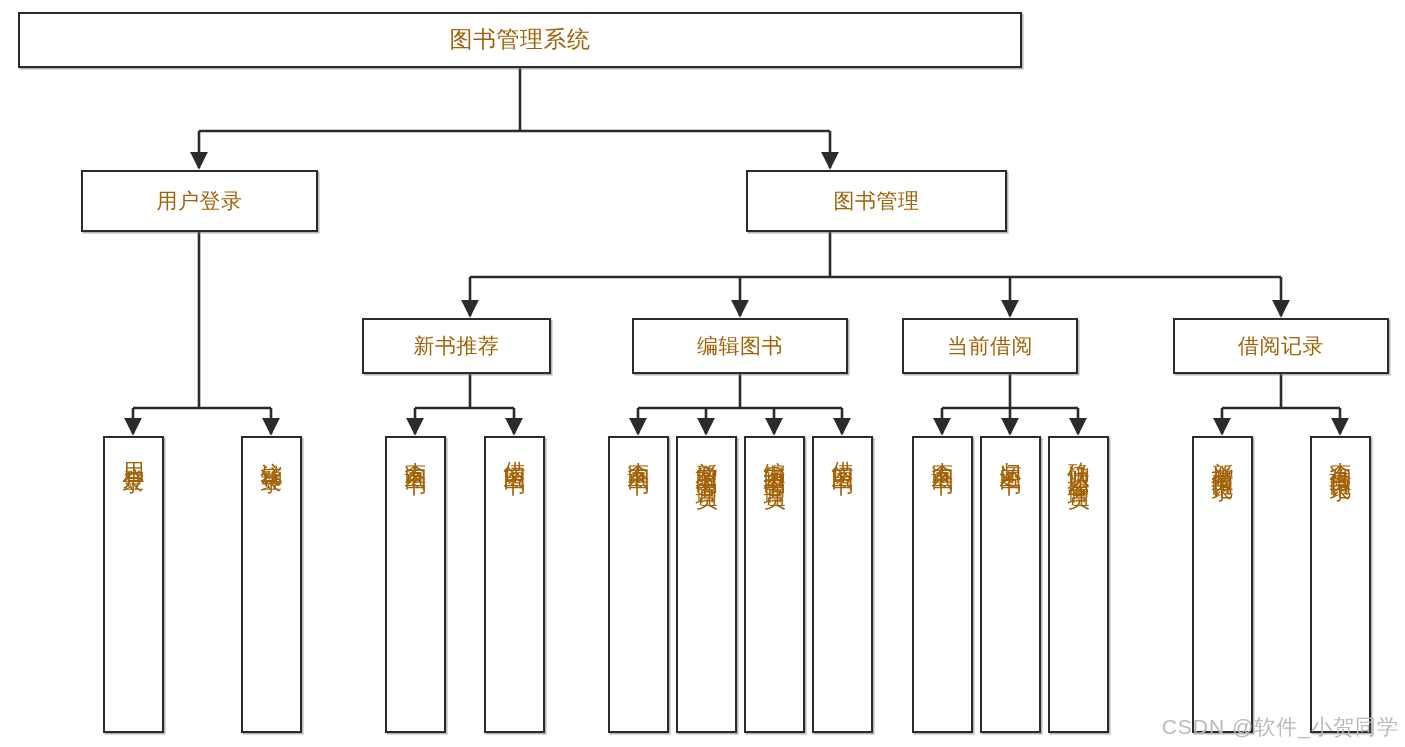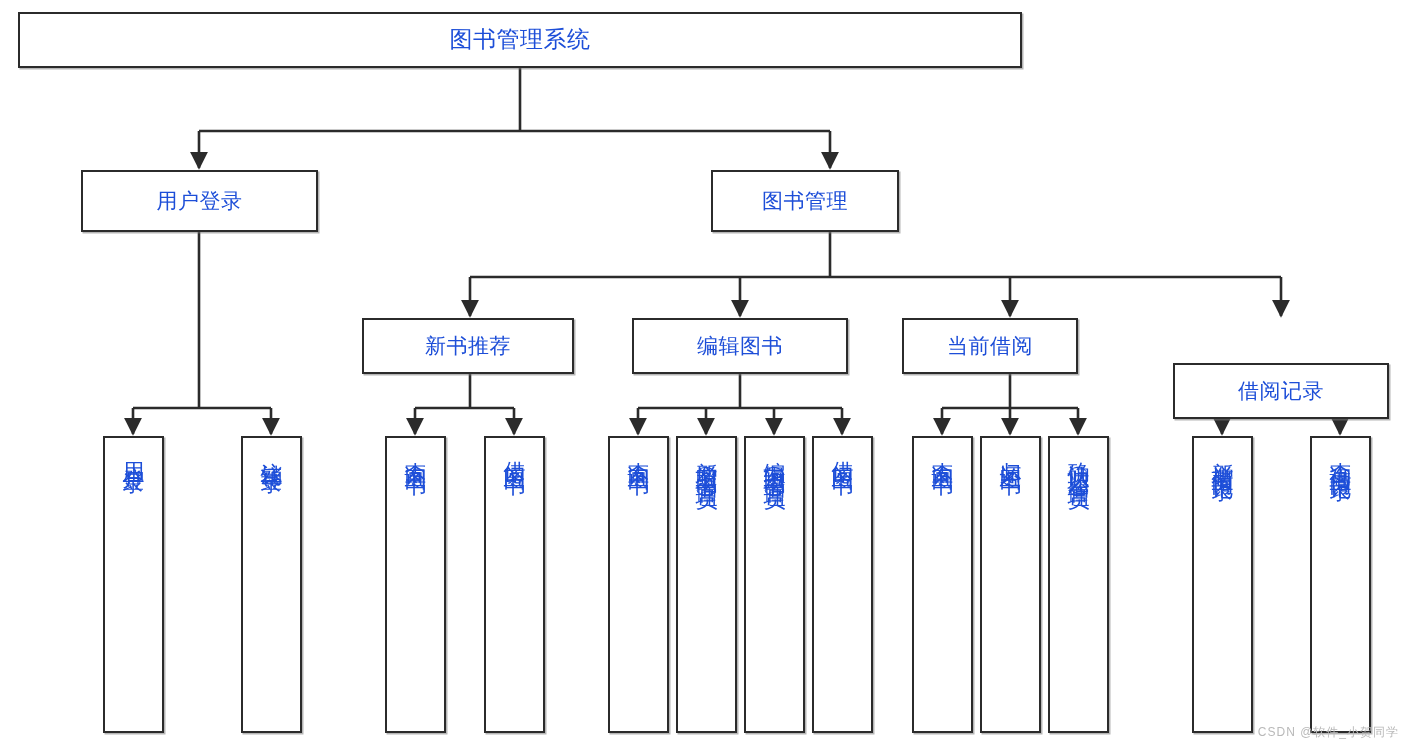--- a/index.html
+++ b/index.html
@@ -14,21 +14,21 @@
   svg.edges{position:absolute;left:0;top:0;width:1405px;height:747px;pointer-events:none;}
 
   .node{
     position:absolute;
     box-sizing:border-box;
     background:#ffffff;
     border:2px solid #2b2b2b;
     display:flex;
     align-items:center;
     justify-content:center;
-    color:#1d4ed8;
+    color:#a16207;
     box-shadow:1.5px 1.5px 0 0 rgba(120,120,120,0.55);
   }
   .node .lbl{
     font-size:21px;
     line-height:1.1;
     letter-spacing:0.5px;
     white-space:nowrap;
   }
   .node.root .lbl{font-size:23px;}
   
@@ -38,21 +38,21 @@
     text-orientation:upright;
     font-size:22px;
     letter-spacing:4px;
     line-height:1;
     white-space:nowrap;
   }
   .watermark{
     position:absolute;
     right:6px;
     bottom:6px;
-    font-size:12px;
+    font-size:21px;
     color:#b9b9b9;
     letter-spacing:1px;
     white-space:nowrap;
     font-family:"Liberation Sans","DejaVu Sans",sans-serif;
   }
 </style>
 </head>
 <body>
 
 <div id="canvas">
@@ -107,34 +107,34 @@
     </g>
   </svg>
 
   <div class="node root" style="left:18px;top:12px;width:1004px;height:56px;">
     <span class="lbl">图书管理系统</span>
   </div>
 
   <div class="node" style="left:81px;top:170px;width:237px;height:62px;">
     <span class="lbl">用户登录</span>
   </div>
-  <div class="node" style="left:711px;top:170px;width:188px;height:62px;">
+  <div class="node" style="left:746px;top:170px;width:261px;height:62px;">
     <span class="lbl">图书管理</span>
   </div>
 
-  <div class="node" style="left:362px;top:318px;width:212px;height:56px;">
+  <div class="node" style="left:362px;top:318px;width:189px;height:56px;">
     <span class="lbl">新书推荐</span>
   </div>
   <div class="node" style="left:632px;top:318px;width:216px;height:56px;">
     <span class="lbl">编辑图书</span>
   </div>
   <div class="node" style="left:902px;top:318px;width:176px;height:56px;">
     <span class="lbl">当前借阅</span>
   </div>
-  <div class="node" style="left:1173px;top:318px;width:216px;height:56px;margin-top:45px;">
+  <div class="node" style="left:1173px;top:318px;width:216px;height:56px;">
     <span class="lbl">借阅记录</span>
   </div>
 
   <div class="node vert" style="left:103px;top:436px;width:61px;height:297px;">
     <span class="lbl">用户登录</span>
   </div>
   <div class="node vert" style="left:241px;top:436px;width:61px;height:297px;">
     <span class="lbl">注销登录</span>
   </div>
 

